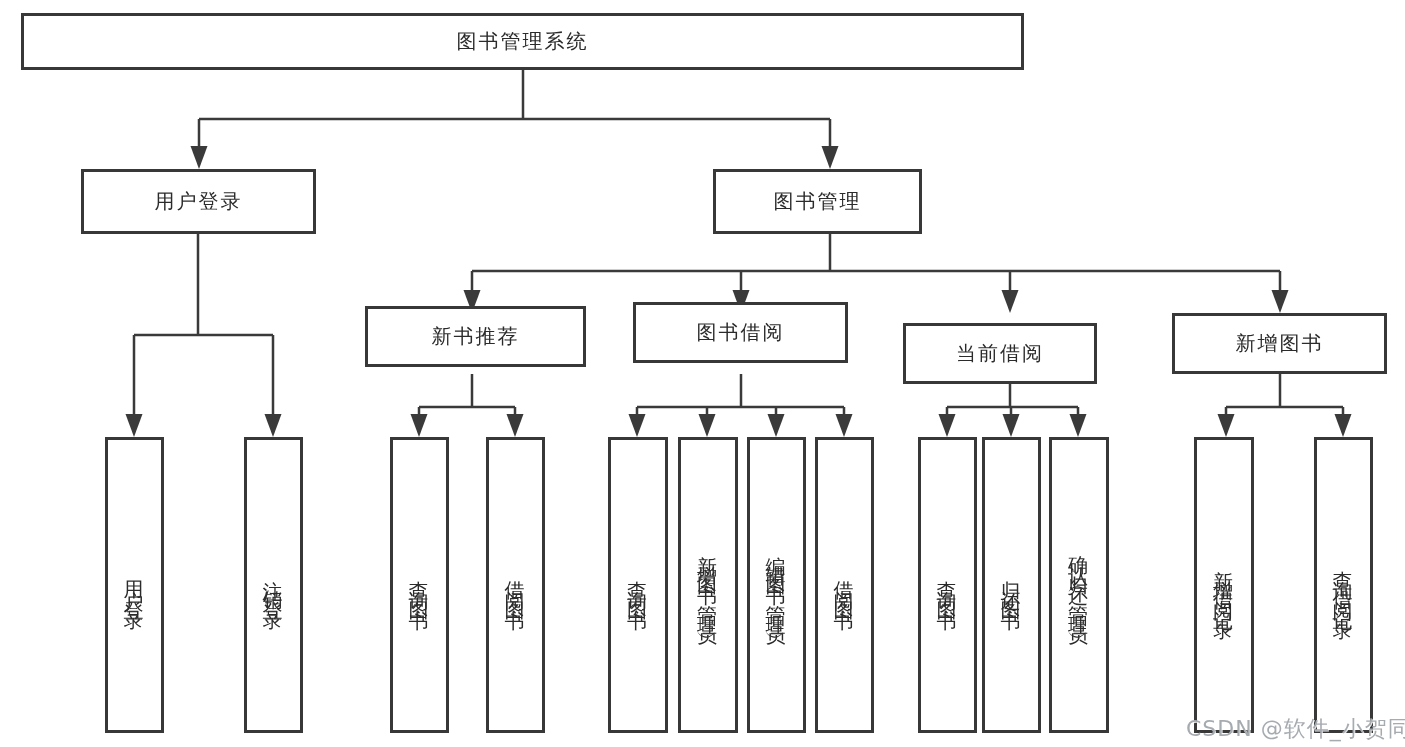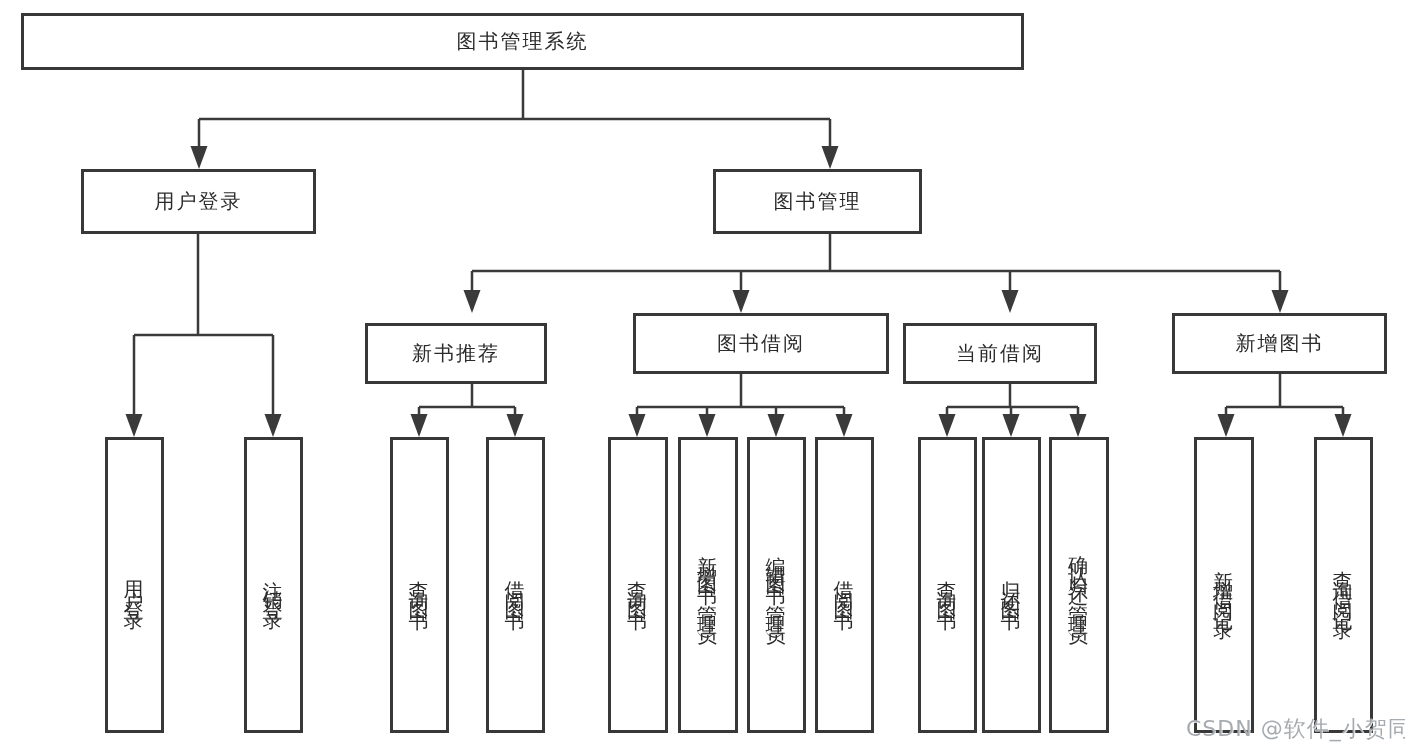--- a/index.html
+++ b/index.html
@@ -91,24 +91,24 @@
     <span>图书管理系统</span>
   </div>
 
   <div class="node" style="left:81px;top:169px;width:235px;height:65px">
     <span>用户登录</span>
   </div>
   <div class="node" style="left:713px;top:169px;width:209px;height:65px">
     <span>图书管理</span>
   </div>
 
-  <div class="node" style="left:365px;top:323px;width:182px;height:61px">
+  <div class="node" style="left:365px;top:306px;width:221px;height:61px">
     <span>新书推荐</span>
   </div>
-  <div class="node" style="left:633px;top:313px;width:256px;height:61px">
+  <div class="node" style="left:633px;top:302px;width:215px;height:61px">
     <span>图书借阅</span>
   </div>
   <div class="node" style="left:903px;top:323px;width:194px;height:61px">
     <span>当前借阅</span>
   </div>
   <div class="node" style="left:1172px;top:313px;width:215px;height:61px">
     <span>新增图书</span>
   </div>
 
   <div class="node vnode" style="left:105px;top:437px;width:59px;height:296px">

